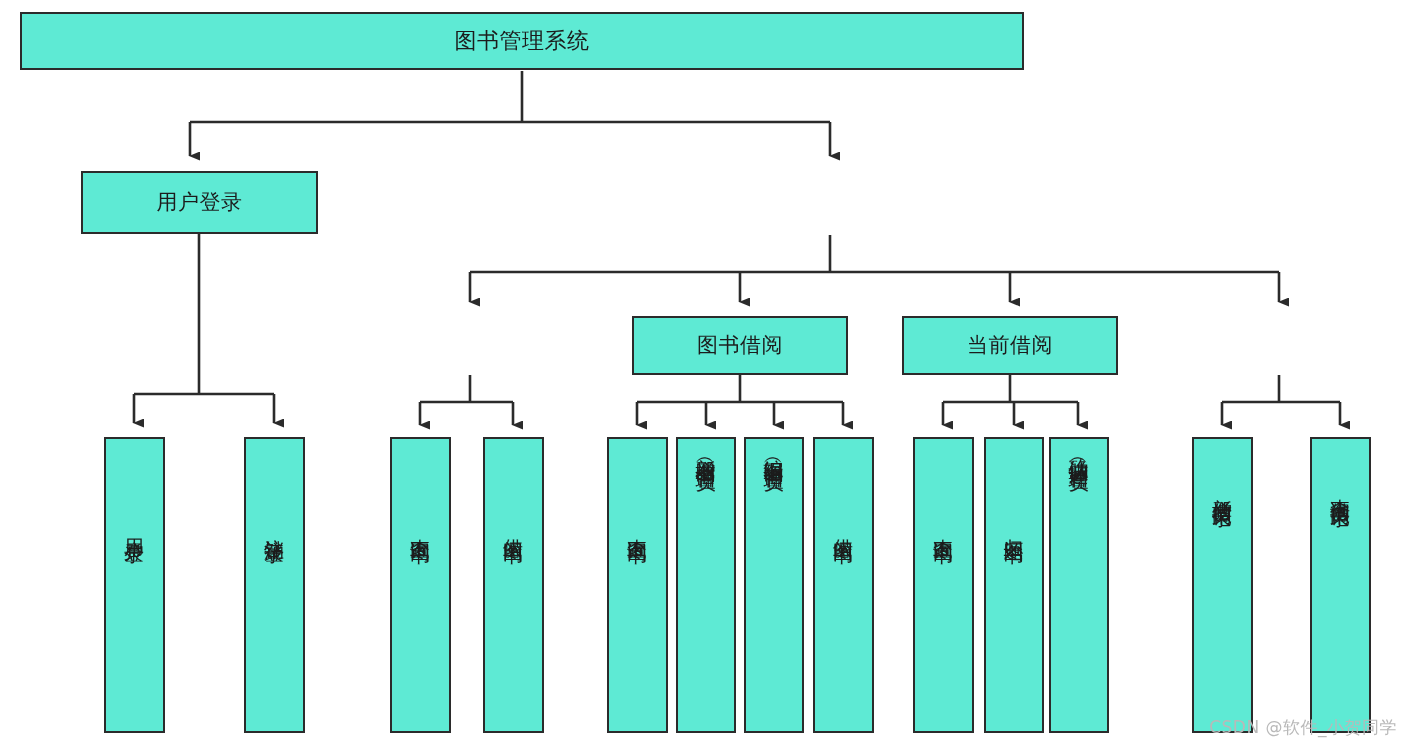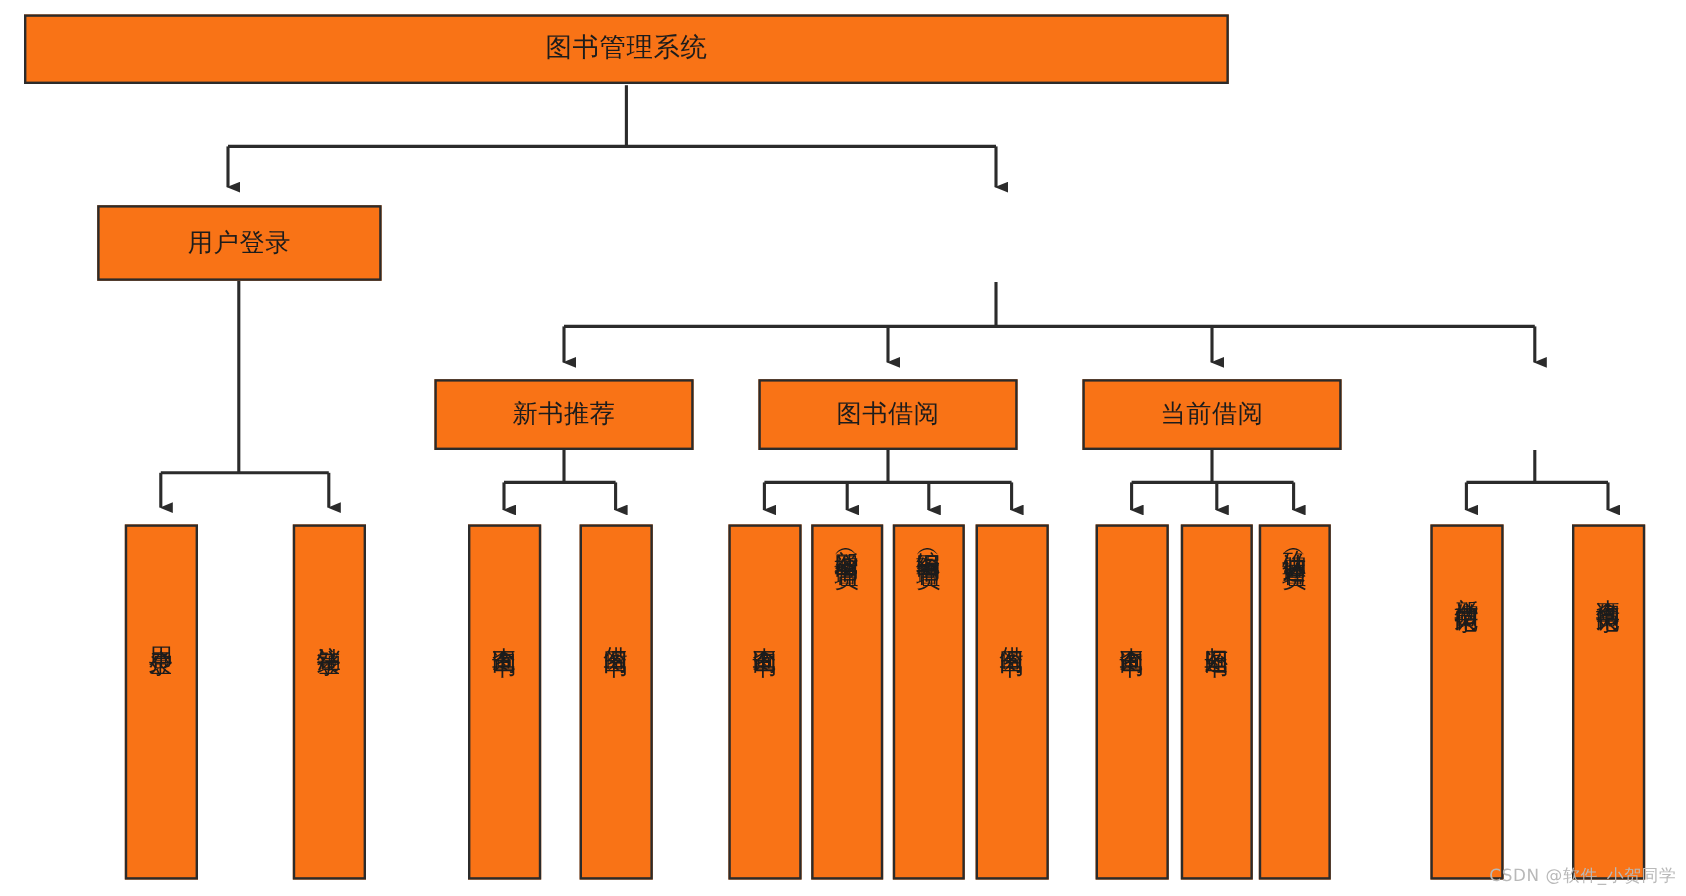--- a/index.html
+++ b/index.html
@@ -21,21 +21,21 @@
     position: absolute;
     left: 0;
     top: 0;
     width: 1405px;
     height: 747px;
     pointer-events: none;
   }
   .node {
     position: absolute;
     box-sizing: border-box;
-    background: #f97316;
+    background: #5eead4;
     border: 2.5px solid #2b2b2b;
     display: flex;
     align-items: center;
     justify-content: center;
     color: #1c1c1c;
     z-index: 2;
   }
   .node .lbl {
     display: block;
     text-align: center;
@@ -62,21 +62,21 @@
     line-height: 1.0;
     letter-spacing: 2px;
     max-height: 286px;
     overflow: visible;
   }
   .node.v.tall .lbl { max-height: 292px; }
   .watermark {
     position: absolute;
     right: 8px;
     bottom: 8px;
-    font-size: 14px;
+    font-size: 17px;
     color: #b9b9b9;
     white-space: nowrap;
     z-index: 5;
     letter-spacing: 0.5px;
   }
 </style>
 </head>
 <body>
 
 <div id="canvas">
@@ -132,23 +132,20 @@
   </svg>
 
   <div class="node h root" style="left:20px; top:12px; width:1004px; height:58px;">
     <span class="lbl">图书管理系统</span>
   </div>
 
   <div class="node h" style="left:81px; top:171px; width:237px; height:63px;">
     <span class="lbl">用户登录</span>
   </div>
 
-  <div class="node h" style="left:362px; top:316px; width:216px; height:59px;">
-    <span class="lbl">新书推荐</span>
-  </div>
   <div class="node h" style="left:902px; top:316px; width:216px; height:59px;">
     <span class="lbl">当前借阅</span>
   </div>
   <div class="node h" style="left:632px; top:316px; width:216px; height:59px;">
     <span class="lbl">图书借阅</span>
   </div>
 
   <div class="node v" style="left:104px; top:437px; width:61px; height:296px; padding-top:84px;">
     <span class="lbl">用户登录</span>
   </div>

